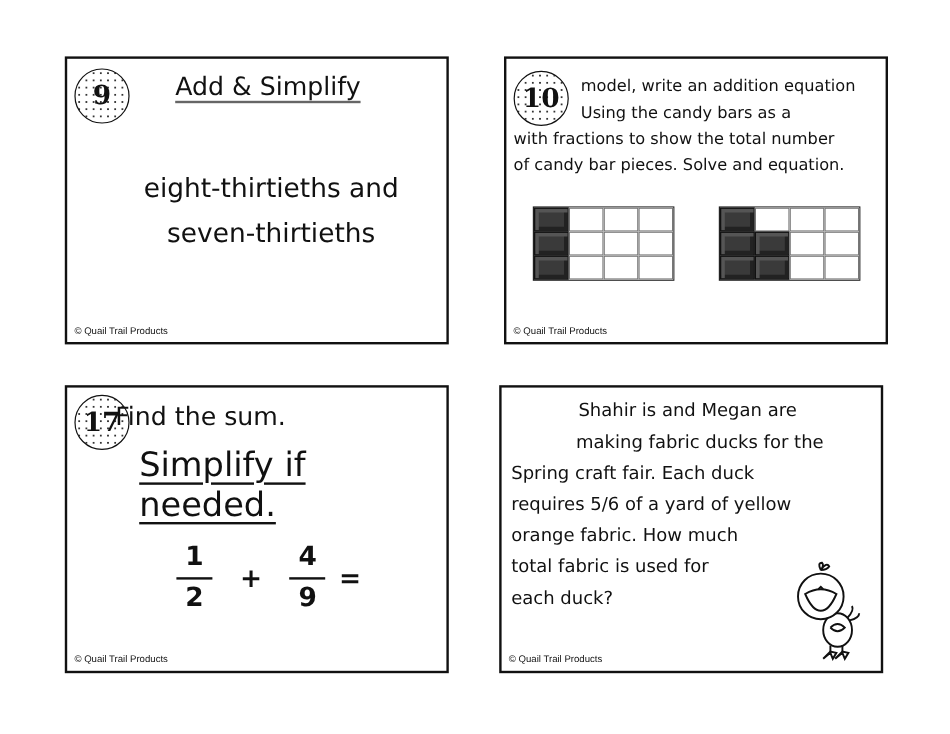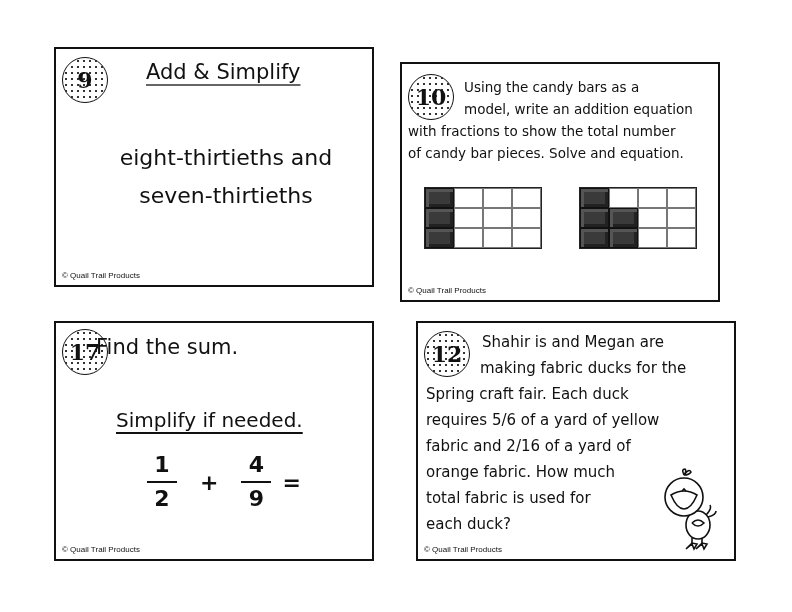--- a/index.html
+++ b/index.html
@@ -1,21 +1,21 @@
 <!DOCTYPE html>
 <html><head>
 <meta charset="utf-8">
 <style>
   html, body { margin:0; padding:0; background:#ffffff; }
   body { width:792px; height:612px; position:relative; overflow:hidden;
          font-family:"DejaVu Sans", sans-serif; color:#111; }
   .card { position:absolute; width:320px; height:240px; border:2px solid #111;
           box-sizing:border-box; background:#fff; }
   .c9  { left:54px;  top:47px; }
-  .c10 { left:400px; top:47px;margin-top:15px; }
+  .c10 { left:420px; top:47px; }
   .c11 { left:54px;  top:321px; }
   .c12 { left:416px; top:321px; }
   .badge { position:absolute; width:46px; height:46px; border-radius:50%;
            border:1.5px solid #111; box-sizing:border-box;
            background-color:#fff;
            background-image:radial-gradient(circle, #333 0.8px, transparent 1.1px);
            background-size:6px 6px;
            display:flex; align-items:center; justify-content:center;
            font-family:"DejaVu Serif", serif; font-weight:bold; font-size:22px; }
   .badge span { background:transparent; }
@@ -32,22 +32,22 @@
   .c10 .line1 { padding-left:56px; }
   .bars { position:absolute; top:123px; left:22px; display:flex; gap:37px; }
   .bar { display:grid; grid-template-columns:repeat(4, 29px); grid-template-rows:repeat(3, 20px);
          border:1.5px solid #222; }
   .cell { border:1px solid #777; box-sizing:border-box; background:#fff; }
   .cell.filled { background:#3a3a3a; border:1px solid #111;
                  box-shadow: inset 3px 3px 0 #555, inset -3px -3px 0 #222; }
   
   .c11 .badge { left:6px; top:6px; }
   .c11 .l1 { position:absolute; left:0; right:0; padding-left:40px; top:12px; text-align:left; font-size:21px; }
-  .c11 .l2 { position:absolute; left:60px; top:48px; font-size:20px; text-decoration:underline;
-             text-underline-offset:5px; text-decoration-thickness:1.5px;margin-top:37px; }
+  .c11 .l2 { position:absolute; left:60px; top:48px; font-size:28px; text-decoration:underline;
+             text-underline-offset:5px; text-decoration-thickness:1.5px; }
   .equation { position:absolute; top:128px; left:90px; display:flex; align-items:center; font-size:22px; font-weight:bold; }
   .frac { display:flex; flex-direction:column; align-items:center; width:32px; }
   .frac .num { line-height:28px; }
   .frac .bar-line { width:30px; height:2px; background:#111; margin:2px 0; }
   .frac .den { line-height:28px; }
   .op { margin:0 22px; }
   .eq { margin-left:10px; }
   
   .c12 .badge { left:6px; top:8px; }
   .c12 .text { position:absolute; left:8px; right:8px; top:6px; font-size:15px; line-height:26px; }
@@ -68,22 +68,22 @@
     <div>seven-thirtieths</div>
   </div>
   <div class="footer">© Quail Trail Products</div>
 </div>
 
 <div class="card c10">
   <div class="badge">
       <span>10</span>
     </div>
   <div class="text">
+    <div class="line1">model, write an addition equation</div>
     <div class="line1">Using the candy bars as a</div>
-    <div class="line1">model, write an addition equation</div>
     <div>with fractions to show the total number</div>
     <div>of candy bar pieces. Solve and equation.</div>
   </div>
   <div class="bars">
     <div class="bar">
       <div class="cell filled"></div>
         <div class="cell"></div>
         <div class="cell"></div>
         <div class="cell"></div>
       <div class="cell filled"></div>
@@ -130,29 +130,25 @@
       <div class="num">4</div>
       <div class="bar-line"></div>
       <div class="den">9</div>
     </div>
     <div class="eq">=</div>
   </div>
   <div class="footer">© Quail Trail Products</div>
 </div>
 
 <div class="card c12">
-  <div class="badge">
-      <span>12</span>
-    </div>
   <div class="text">
     <div class="indent1">Shahir is and Megan are</div>
     <div class="indent2">making fabric ducks for the</div>
     <div>Spring craft fair. Each duck</div>
     <div>requires 5/6 of a yard of yellow</div>
-    <div>fabric and 2/16 of a yard of</div>
     <div>orange fabric. How much</div>
     <div>total fabric is used for</div>
     <div>each duck?</div>
   </div>
   <svg class="duck" viewBox="0 0 60 84" fill="none" stroke="#111" stroke-width="1.6">
     <path d="M22 8 q-3 -6 1 -6 q2 2 -1 6 M22 8 q5 -7 7 -3 q-2 3 -7 3"></path>
     <ellipse cx="36" cy="58" rx="12" ry="14"></ellipse>
     <path d="M30 56 q6 -6 12 0 q-6 6 -12 0"></path>
     <path d="M44 48 q6 -6 4 -10 M46 50 q8 -2 8 -6"></path>
     <circle cx="22" cy="30" r="19" fill="#fff"></circle>

